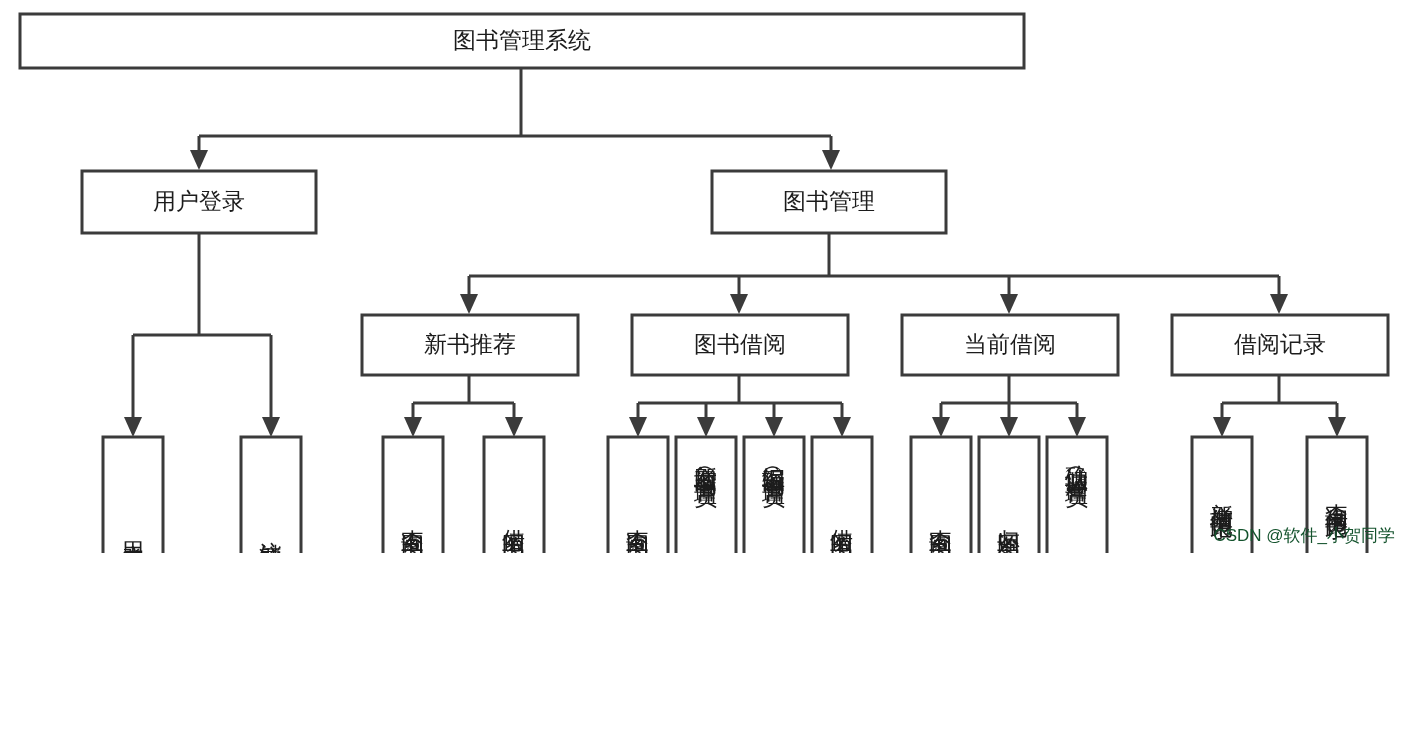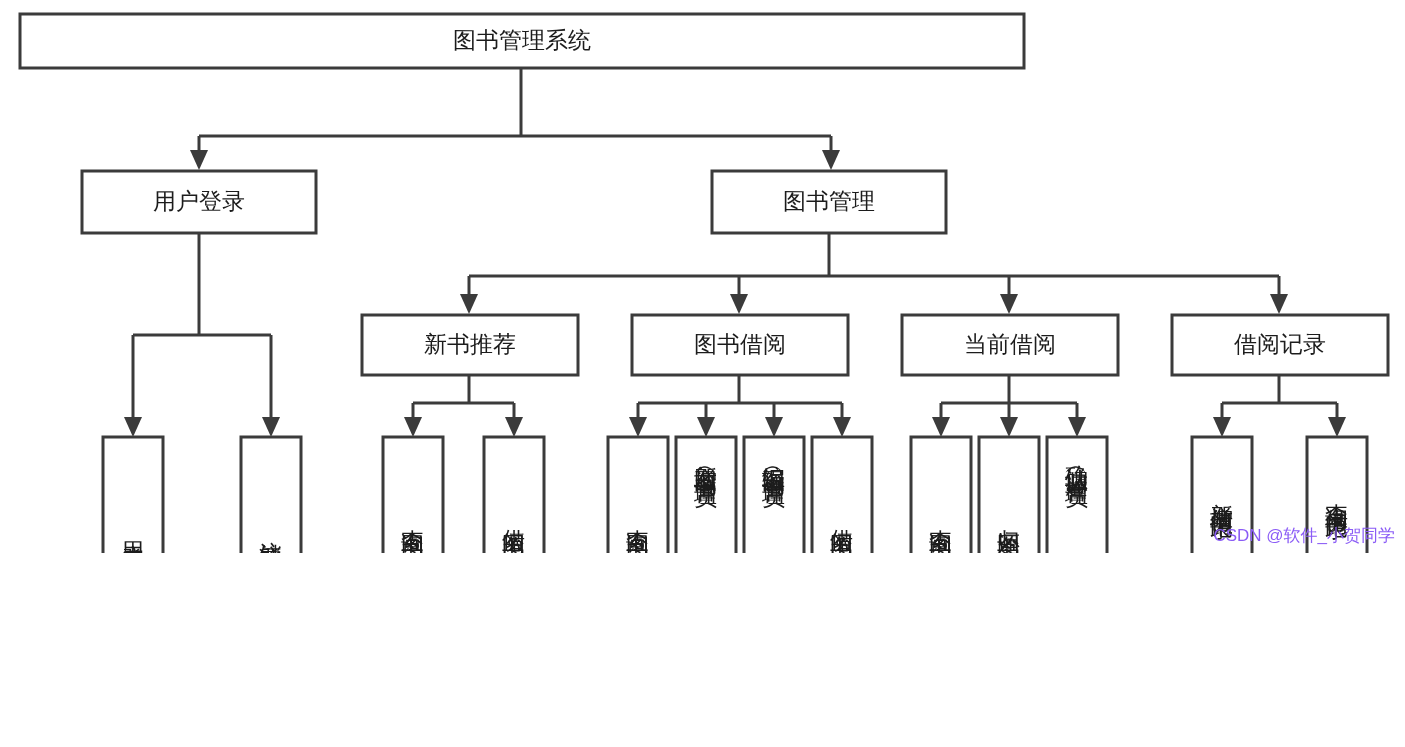--- a/index.html
+++ b/index.html
@@ -55,21 +55,21 @@
     glyph-orientation-vertical: 0;
     text-anchor: start;
     letter-spacing: 3px;
   }
   .watermark {
     position: absolute;
     right: 10px;
     bottom: 6px;
     font-family: "Liberation Sans", "DejaVu Sans", sans-serif;
     font-size: 17px;
-    color: #8b5cf6;
+    color: #14532d;
     white-space: nowrap;
     pointer-events: none;
   }
 </style>
 </head>
 <body>
 
 <div id="diagram-root">
 
   <svg class="diagram-canvas" viewBox="0 0 1405 747" xmlns="http://www.w3.org/2000/svg">

